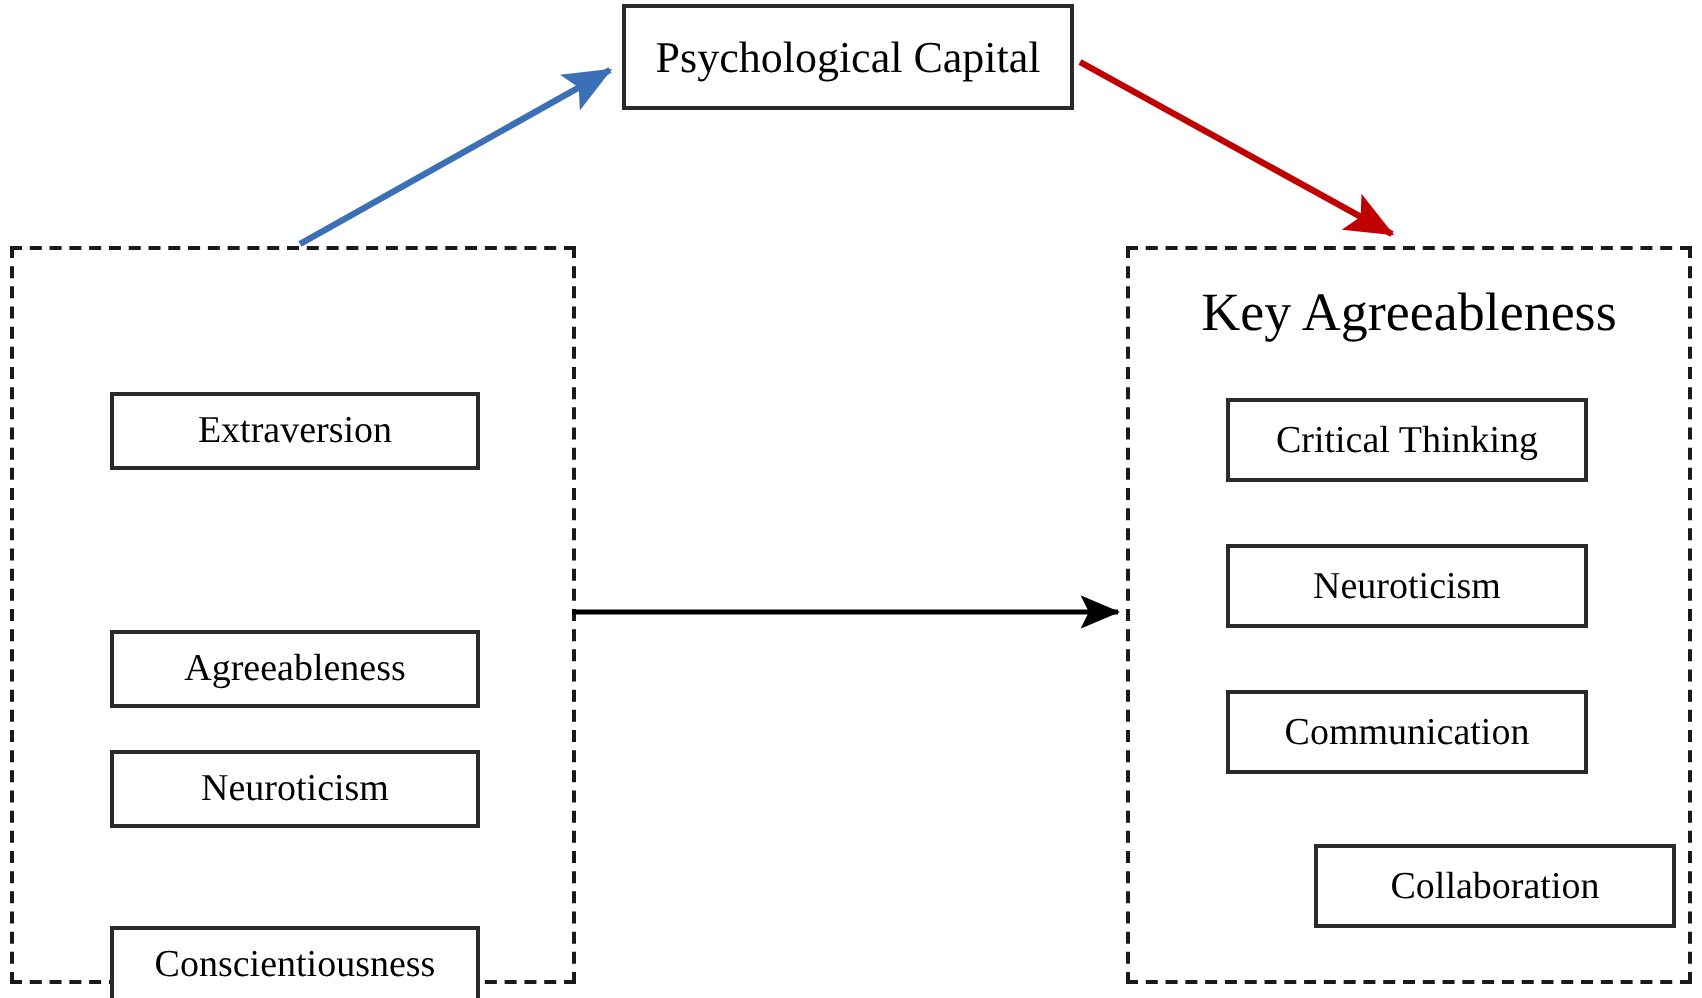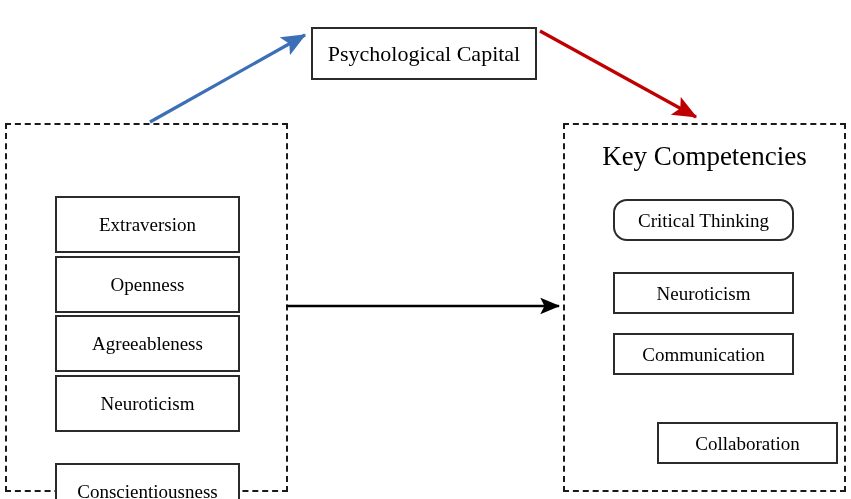--- a/index.html
+++ b/index.html
@@ -13,21 +13,21 @@
     height: 499px;
     background: #ffffff;
     overflow: hidden;
     font-family: "Liberation Serif", "DejaVu Serif", serif;
     color: #000000;
   }
   
   .mediator-box {
     position: absolute;
     left: 311px;
-    top: 27px;
+    top: 2px;
     width: 226px;
     height: 53px;
     border: 2px solid #2b2b2b;
     background: #ffffff;
     display: flex;
     align-items: center;
     justify-content: center;
     box-sizing: border-box;
     z-index: 5;
     text-align: center;
@@ -71,36 +71,36 @@
     box-sizing: border-box;
   }
   .item-box .label {
     font-size: 19px;
     line-height: 1;
     white-space: nowrap;
   }
   .panel-left .item-box {
     left: 48px;
     width: 185px;
-    height: 57px;
+    height: 39px;
   }
   .panel-left .item-box.i0 { top: 71px;  }
   .panel-left .item-box.i1 { top: 131px; }
   .panel-left .item-box.i2 { top: 190px; }
   .panel-left .item-box.i3 { top: 250px; text-align: right; }
   .panel-left .item-box.i4 { top: 310px; margin-top: 28px; }
 
   .panel-right .item-box {
     left: 48px;
     width: 181px;
     height: 42px;
   }
-  .panel-right .item-box.i0 { top: 74px; border-radius: 14px;  }
+  .panel-right .item-box.i0 { top: 74px;  }
   .panel-right .item-box.i1 { top: 147px; }
-  .panel-right .item-box.i2 { top: 208px; }
+  .panel-right .item-box.i2 { top: 220px; }
   .panel-right .item-box.i3 { top: 297px; margin-left: 44px; }
 
   
   #arrows {
     position: absolute;
     left: 0;
     top: 0;
     width: 851px;
     height: 499px;
     z-index: 4;
@@ -134,36 +134,33 @@
 
   <div class="mediator-box">
     <span class="label">Psychological Capital</span>
   </div>
 
   <div class="panel panel-left">
 
     <div class="item-box i0">
       <span class="label">Extraversion</span>
     </div>
-    <div class="item-box i1">
-      <span class="label">Openness</span>
-    </div>
     <div class="item-box i2">
       <span class="label">Agreeableness</span>
     </div>
     <div class="item-box i3">
       <span class="label">Neuroticism</span>
     </div>
     <div class="item-box i4">
       <span class="label">Conscientiousness</span>
     </div>
   </div>
 
   <div class="panel panel-right">
-    <div class="panel-title">Key Competencies</div>
+    <div class="panel-title">Key Agreeableness</div>
 
     <div class="item-box i0">
       <span class="label">Critical Thinking</span>
     </div>
     <div class="item-box i1">
       <span class="label">Neuroticism</span>
     </div>
     <div class="item-box i2">
       <span class="label">Communication</span>
     </div>

